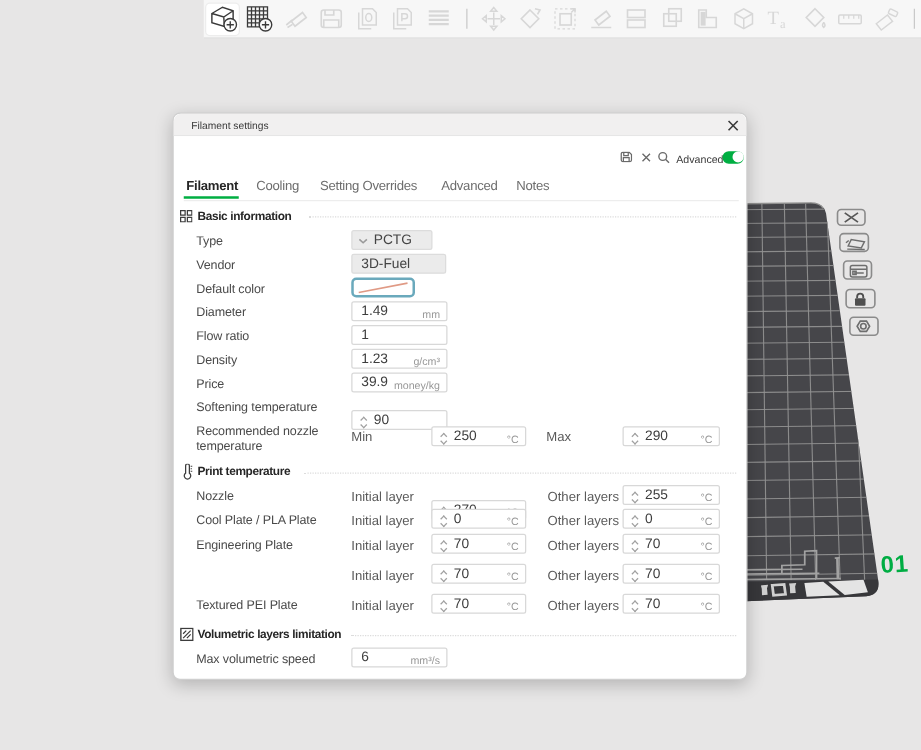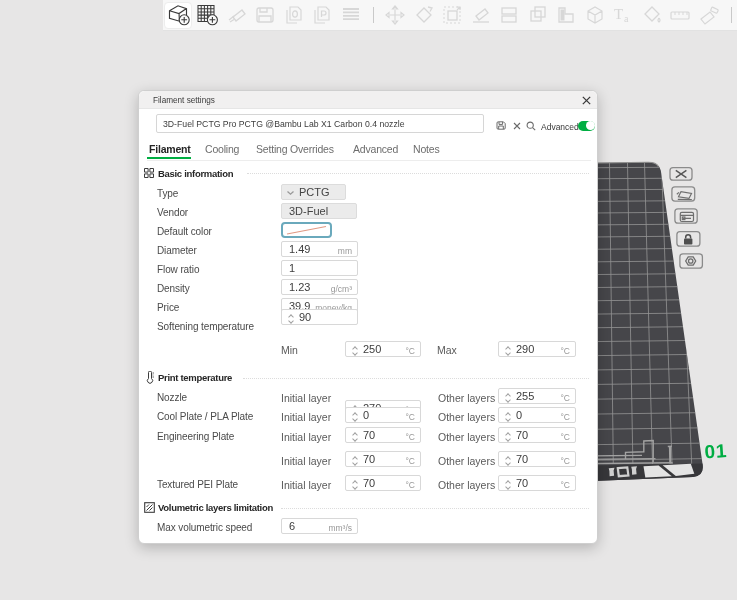--- a/index.html
+++ b/index.html
@@ -260,21 +260,20 @@
     <div class="tsep"></div>
   </div>
 <div style="position:absolute;left:163px;top:0;width:574px;height:31px;background:#f7f7f7;border-bottom:1px solid #e2e2e2"></div>
 
 <div class="dlg">
   <div class="tbar"></div>
   <div class="ttl">Filament settings</div>
   <svg class="clx" viewBox="0 0 12 12">
       <path d="M2 2 L10 10 M10 2 L2 10" stroke="#3a3a3a" stroke-width="1.4" fill="none"></path>
     </svg>
-  <div class="inp">3D-Fuel PCTG Pro PCTG @Bambu Lab X1 Carbon 0.4 nozzle</div>
   <svg class="hic" style="left:357px;top:30px" width="10" height="9" viewBox="0 0 10 9">
       <path d="M1 2 a1.2 1.2 0 0 1 1.2-1.2 h5.2 l1.8 1.8 v4.4 a1.2 1.2 0 0 1 -1.2 1.2 h-5.8 a1.2 1.2 0 0 1 -1.2 -1.2 Z" stroke="#6a6a6a" stroke-width="1" fill="none"></path>
       <path d="M3 1 v2.4 h3.6 v-2.4 M2.7 8 v-3 h4.6 v3" stroke="#6a6a6a" stroke-width="1" fill="none"></path>
     </svg>
   <svg class="hic" style="left:373.5px;top:30.5px" width="8" height="8" viewBox="0 0 8 8">
       <path d="M1 1 L7 7 M7 1 L1 7" stroke="#6a6a6a" stroke-width="1.1" fill="none"></path>
     </svg>
   <svg class="hic" style="left:387px;top:30px" width="10" height="10" viewBox="0 0 10 10">
       <circle cx="4.2" cy="4.2" r="3.1" stroke="#6a6a6a" stroke-width="1.1" fill="none"></circle>
       <path d="M6.6 6.6 L9.2 9.2" stroke="#6a6a6a" stroke-width="1.1"></path>
@@ -325,24 +324,25 @@
   <div class="in" style="left:142px;top:188px;width:77px">
       <span class="v">1.23</span>
       <span class="u">g/cm³</span>
     </div>
   <div class="lb" style="top:211px">Price</div>
   <div class="in" style="left:142px;top:207px;width:77px">
       <span class="v">39.9</span>
       <span class="u">money/kg</span>
     </div>
   <div class="lb" style="top:230px">Softening temperature</div>
-  <div class="in sp" style="left:142px;top:218px;width:77px">
+  <div class="in sp" style="left:142px;top:237px;width:77px">
       <span class="chv"></span>
       <span class="v">90</span>
     </div>
+  <div class="lb" style="top:249px;line-height:11.5px">Recommended nozzle<br>temperature</div>
   <div class="sl" style="left:142px;top:253px">Min</div>
   <div class="in sp" style="left:206px;top:250px;width:76px">
       <span class="chv"></span>
       <span class="v">250</span>
       <span class="u">°C</span>
     </div>
   <div class="sl" style="left:298px;top:253px">Max</div>
   <div class="in sp" style="left:359px;top:250px;width:78px">
       <span class="chv"></span>
       <span class="v">290</span>

